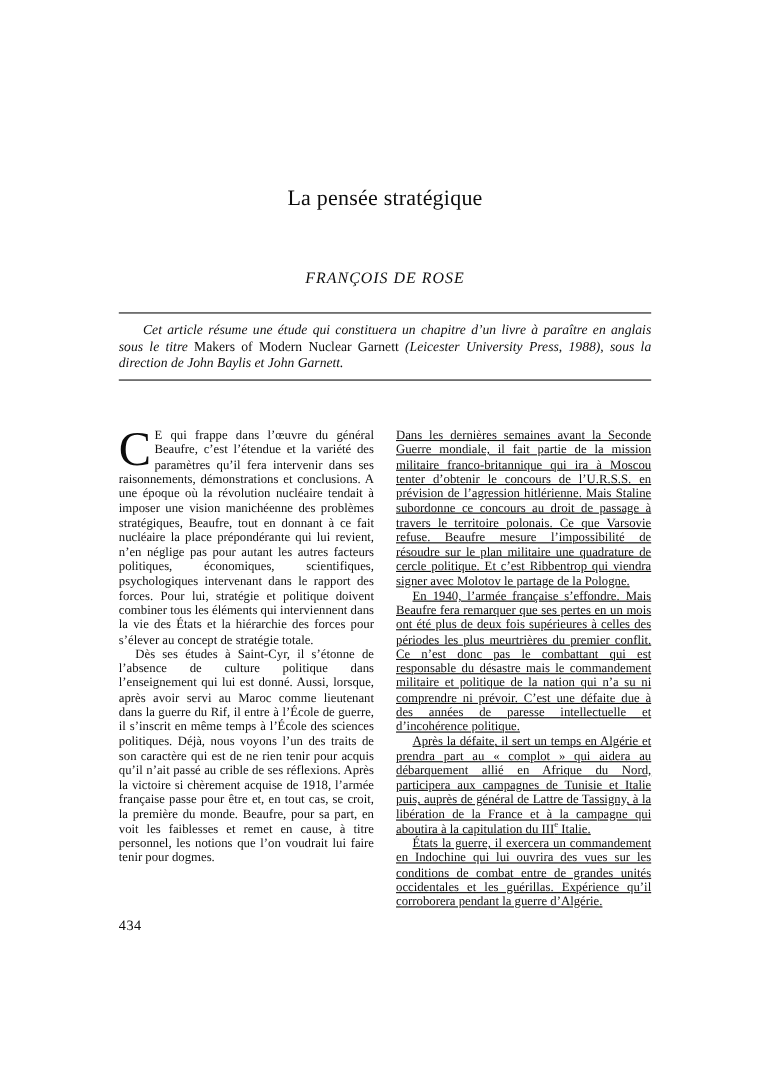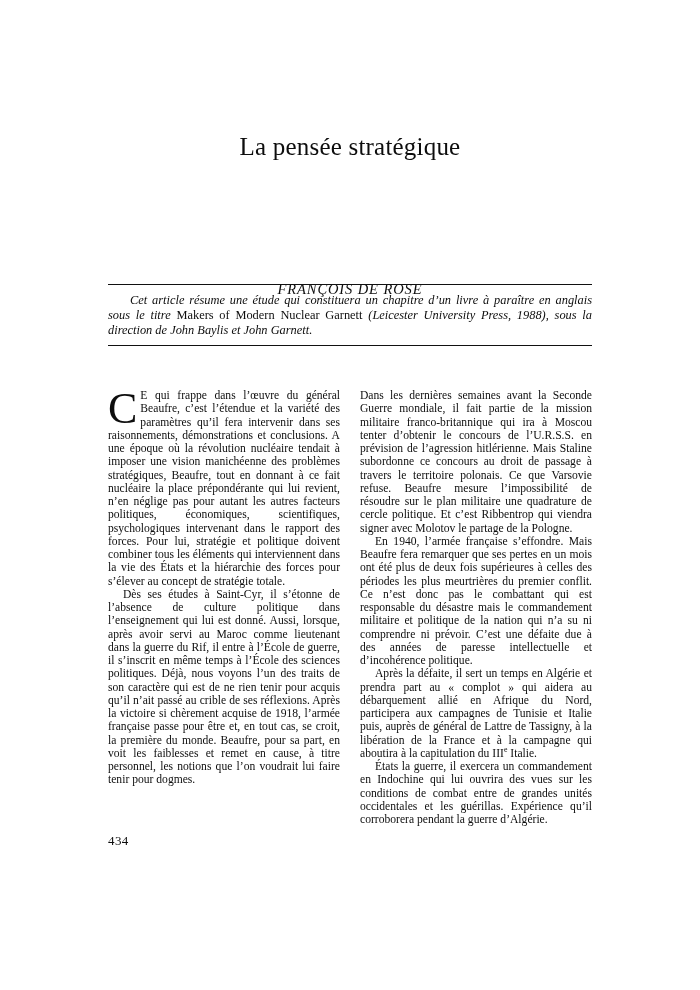--- a/index.html
+++ b/index.html
@@ -27,38 +27,38 @@
 
   
   .title-block {
     position: absolute;
     left: 100px;
     top: 128px;
     width: 500px;
     text-align: center;
   }
   .title-line {
-    font-size: 25px;
+    font-size: 20px;
     line-height: 37px;
     font-weight: normal;
     letter-spacing: 0.2px;
     white-space: nowrap;
+    margin-top: 34px;
   }
 
   
   .author {
     position: absolute;
     left: 100px;
     top: 245px;
     width: 500px;
     text-align: center;
     font-style: italic;
     font-size: 14.5px;
     letter-spacing: 0.9px;
-    margin-top: 36px;
   }
 
   
   .abstract-wrap {
     position: absolute;
     left: 108px;
     top: 284px;
     width: 484px;
   }
   .rule {
@@ -84,21 +84,21 @@
     position: absolute;
     top: 389px;
     width: 232px;
     font-size: 11.6px;
     line-height: 13.25px;
     text-align: justify;
     -webkit-hyphens: none;
     hyphens: none;
   }
   .col-left  { left: 108px; }
-  .col-right { left: 360px; }
+  .col-right { left: 360px; text-decoration: underline; }
 
   .col p {
     margin: 0;
     text-indent: 15px;
   }
   .col p.first {
     text-indent: 0;
   }
 
   

